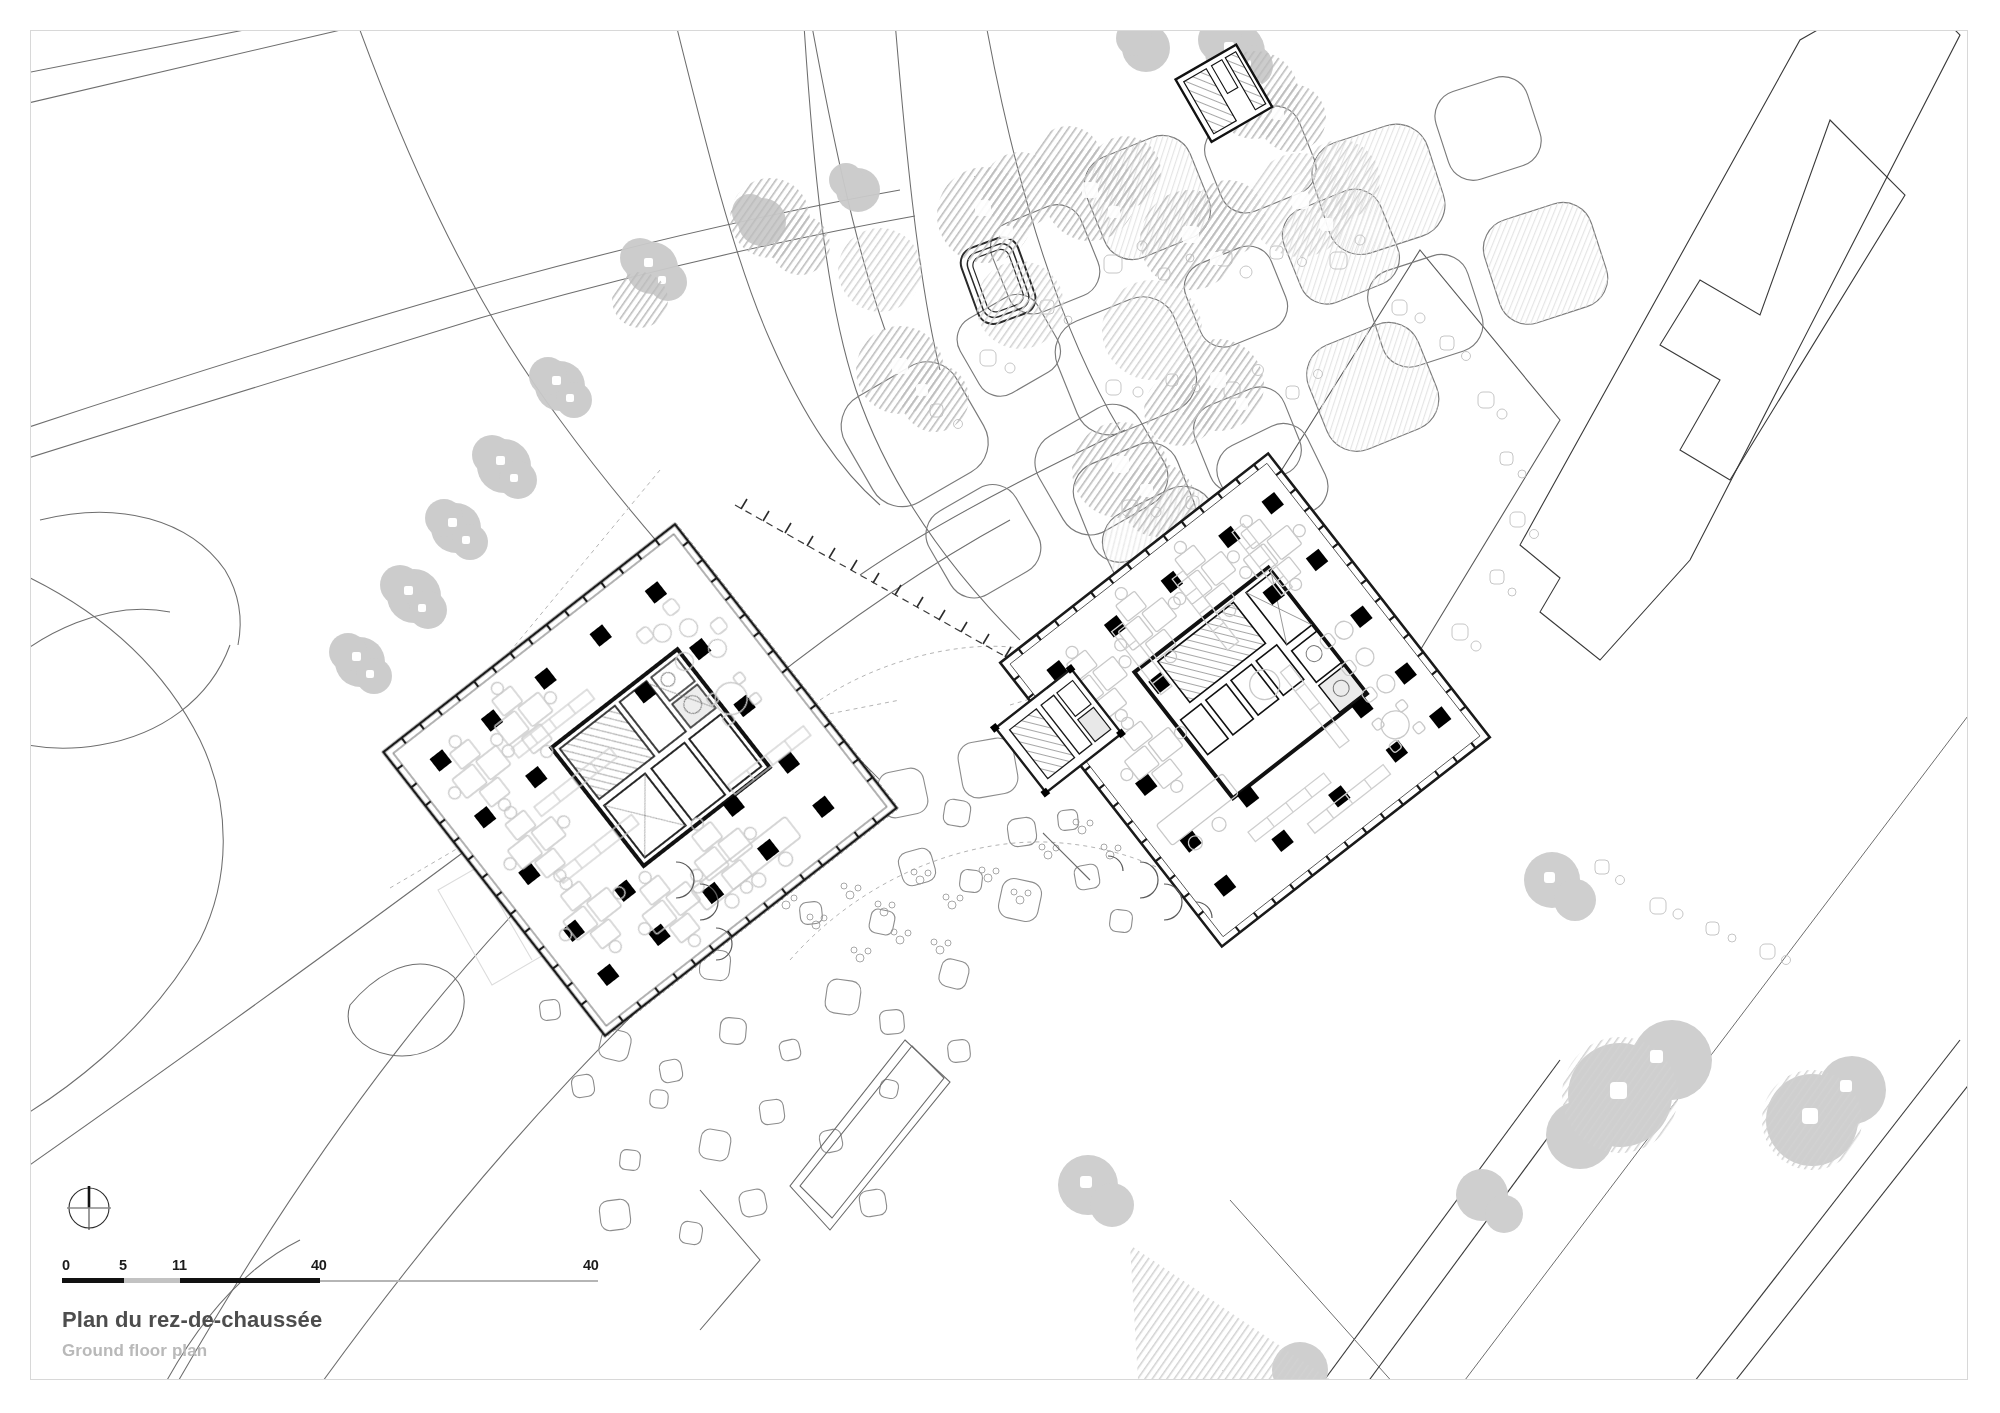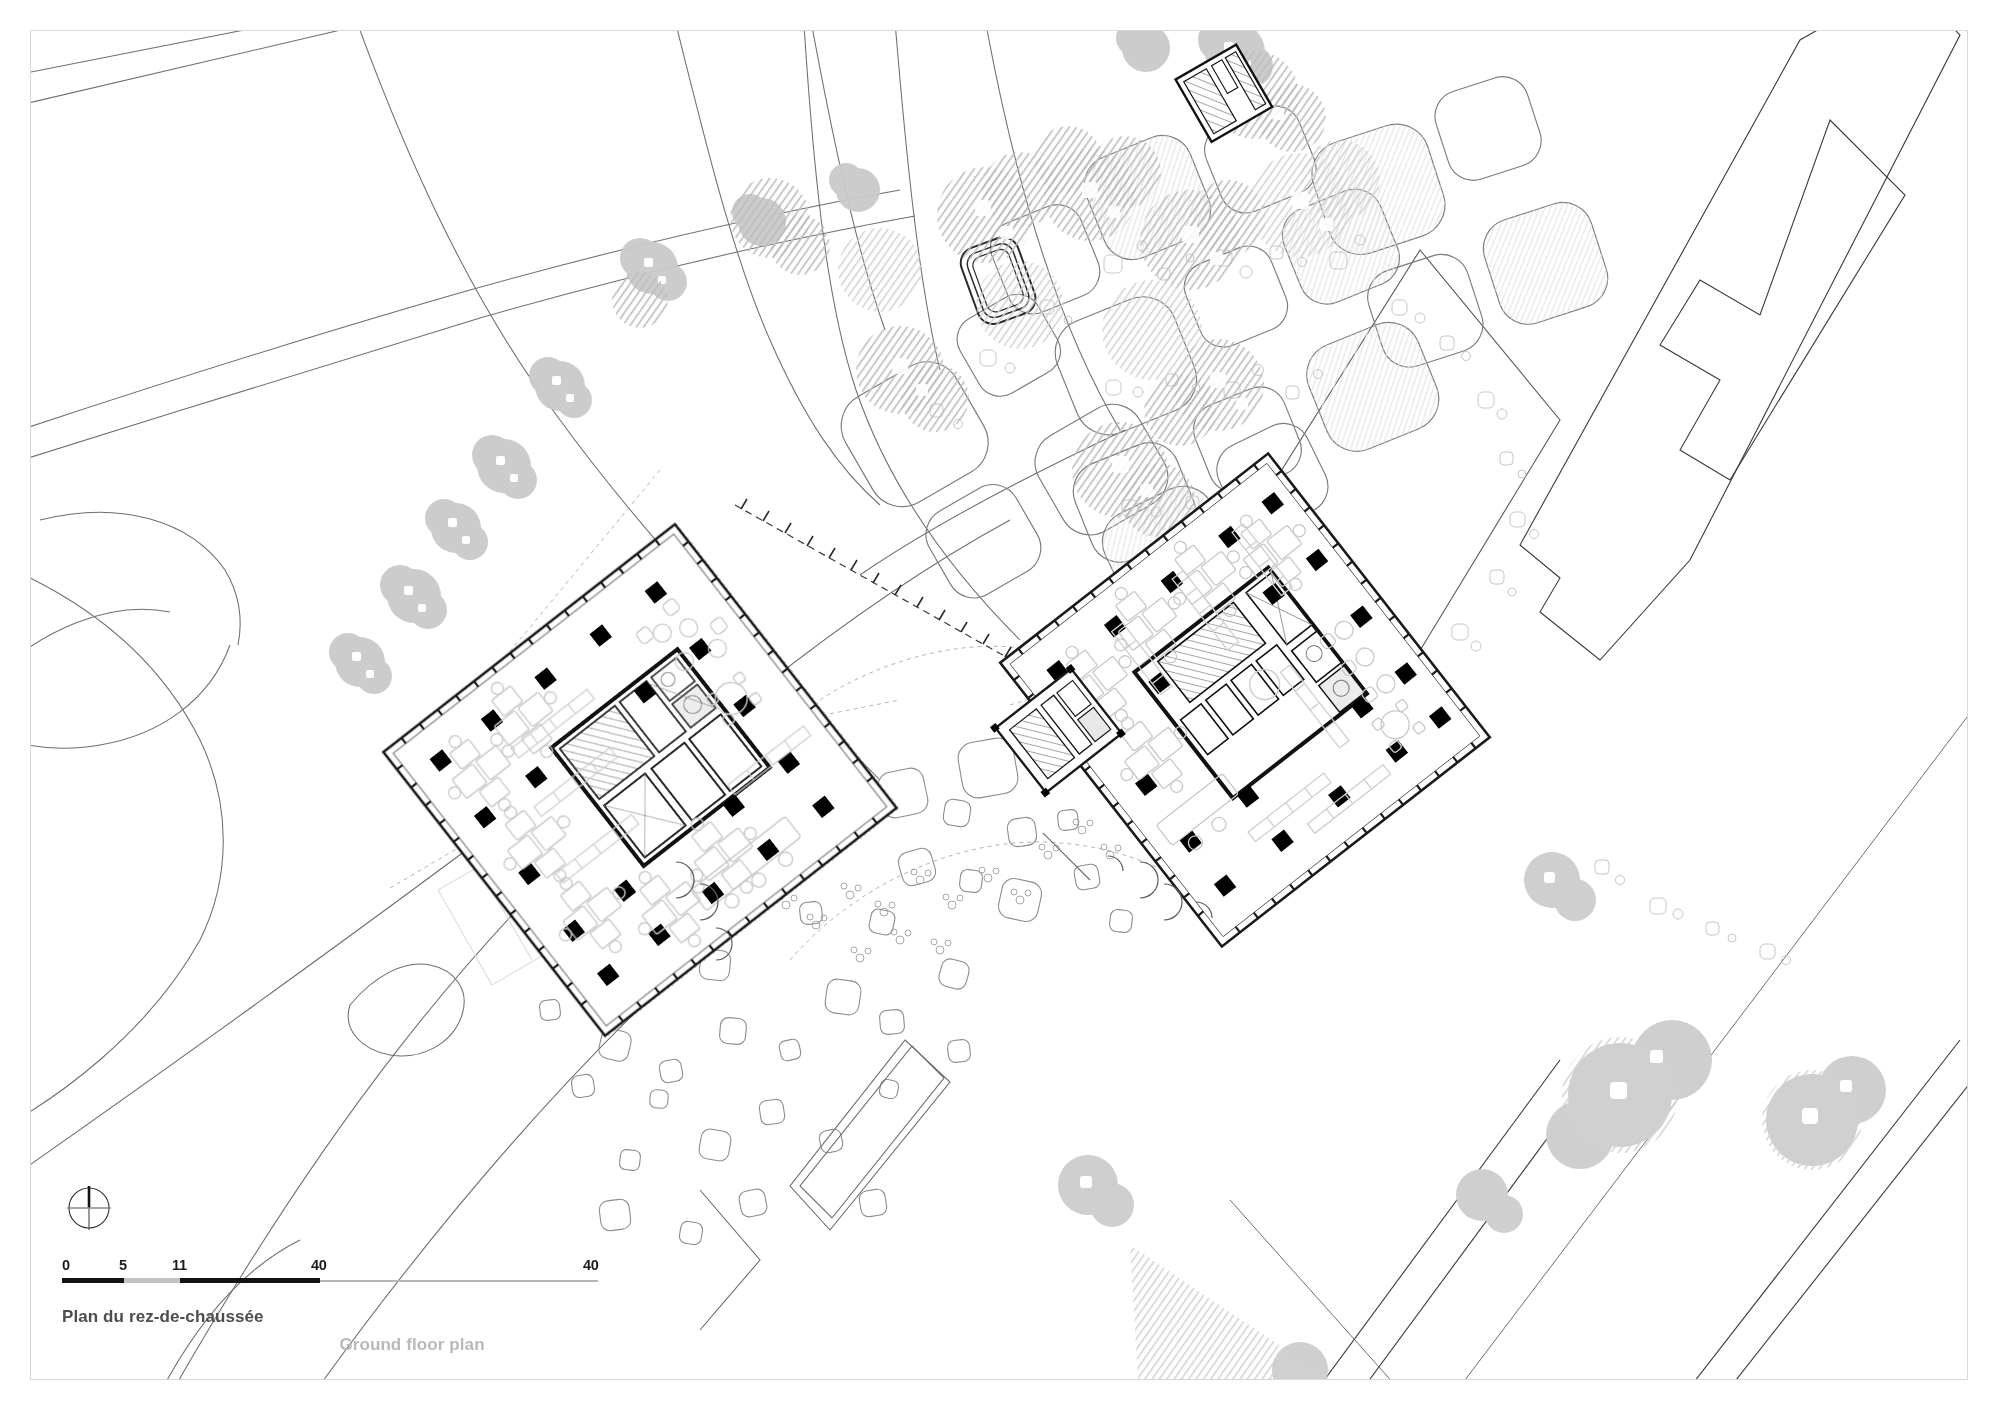--- a/index.html
+++ b/index.html
@@ -11,24 +11,24 @@
          border:1px solid #d8d8d8;box-sizing:border-box;pointer-events:none;}
   #plan{position:absolute;left:0;top:0;width:2000px;height:1413px;}
   
   #legend{position:absolute;left:62px;top:1185px;width:700px;}
   .compass-wrap{width:46px;height:46px;margin-left:4px;}
   #scalebar{position:relative;margin-top:26px;height:40px;width:660px;}
   .sb-num{position:absolute;top:0;font-size:14.5px;font-weight:bold;color:#1b1b1b;
           letter-spacing:-0.2px;}
   .sb-seg{position:absolute;top:21px;height:5px;}
   .sb-thin{position:absolute;top:22.5px;height:2.5px;background:#b5b5b5;}
-  .title-fr{margin-top:10px;font-size:17px;font-weight:bold;color:#4d4d4d;
+  .title-fr{margin-top:10px;font-size:22px;font-weight:bold;color:#4d4d4d;
             letter-spacing:.1px;}
   .title-en{margin-top:8px;font-size:17px;font-weight:bold;color:#b9b9b9;
-            letter-spacing:.1px;text-align:center;}
+            letter-spacing:.1px;}
 </style>
 </head>
 <body>
 
 <div id="sheet">
 
   <svg id="plan" viewBox="0 0 2000 1413">
     <defs>
 
       <pattern id="hatchTree" width="6" height="6" patternTransform="rotate(35)" patternUnits="userSpaceOnUse">

